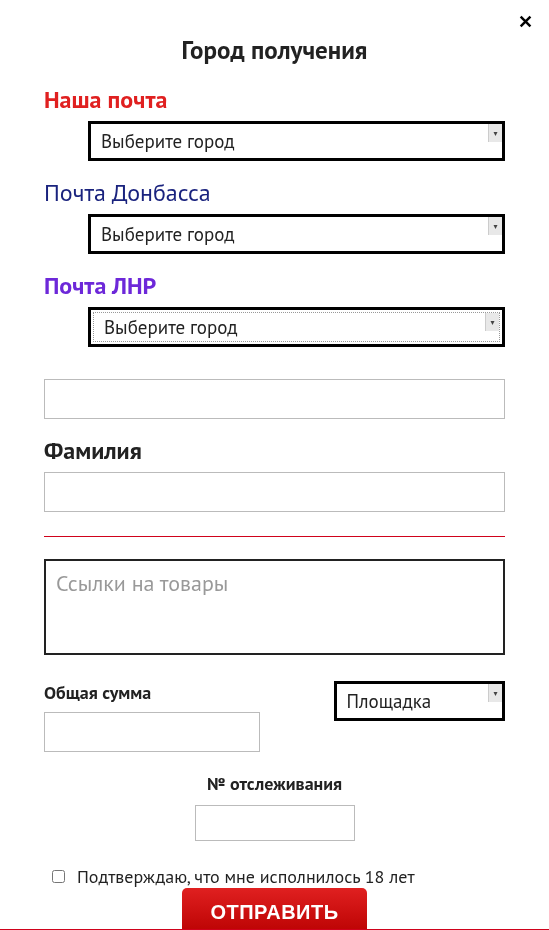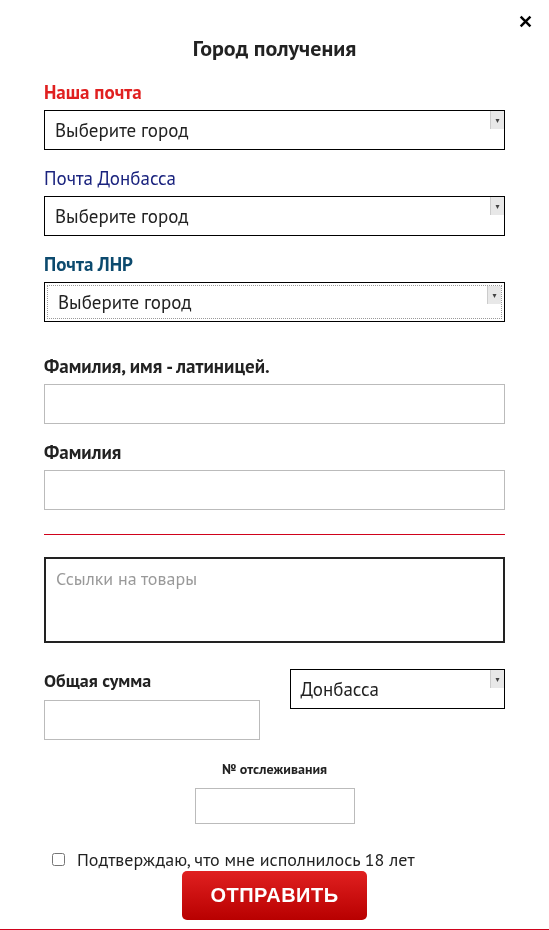--- a/index.html
+++ b/index.html
@@ -21,42 +21,43 @@
       font-size: 18px;
       font-weight: bold;
       cursor: pointer;
       color: #000;
     }
     .container {
       padding: 34px 44px 20px 44px;
     }
     .page-title {
       text-align: center;
-      font-size: 22px;
+      font-size: 25px;
       font-weight: bold;
       color: #222;
       margin-bottom: 18px;
     }
     .field-label {
-      font-size: 19px;
+      font-size: 24px;
       font-weight: bold;
       margin-bottom: 6px;
       color: #222;
     }
     .label-red { color: #e02020; font-weight: bold; }
     .label-blue { color: #1a237e; font-weight: normal; }
-    .label-green { color: #0c4a6e; font-weight: bold; }
+    .label-green { color: #6d28d9; font-weight: bold; }
     .select-wrap {
-      border: 1px solid #000000;
+      border: 3px solid #000000;
       height: 40px;
       display: flex;
       align-items: center;
       position: relative;
       margin-bottom: 16px;
       background: #fff;
+      margin-left: 44px;
     }
     .select-wrap.focused {
       padding: 2px;
     }
     .select-wrap.focused .select-inner {
       border: 1px dotted #999;
       height: 100%;
       width: 100%;
       display: flex;
       align-items: center;
@@ -94,23 +95,23 @@
     .section-gap {
       height: 16px;
     }
     .divider-red {
       border: none;
       border-top: 1px solid #d0021b;
       margin: 8px 0 22px 0;
     }
     .textarea-field {
       width: 100%;
-      height: 86px;
+      height: 96px;
       border: 2px solid #222;
-      font-size: 18px;
+      font-size: 22px;
       padding: 8px 10px;
       margin-bottom: 22px;
       resize: none;
       font-family: inherit;
     }
     .textarea-field::placeholder {
       color: #999;
     }
     .row {
       display: flex;
@@ -123,21 +124,21 @@
     }
     .col .field-label {
       font-size: 18px;
       margin-bottom: 8px;
     }
     .tracking-block {
       text-align: center;
       margin-bottom: 24px;
     }
     .tracking-block .field-label {
-      font-size: 14px;
+      font-size: 18px;
       margin-bottom: 10px;
     }
     .tracking-input {
       width: 160px;
       height: 36px;
       border: 1px solid #bbb;
       font-size: 16px;
       padding: 0 8px;
     }
     .checkbox-row {
@@ -211,39 +212,38 @@
   <div class="field-label label-green">Почта ЛНР</div>
   <div class="select-wrap focused">
     <div class="select-inner">
       <span class="select-text">Выберите город</span>
       <span class="select-arrow small-tab">▾</span>
     </div>
   </div>
 
   <div class="section-gap"></div>
 
-  <div class="field-label">Фамилия, имя - латиницей.</div>
   <input type="text" class="text-input" value="" style="">
 
   <div class="field-label">Фамилия</div>
   <input type="text" class="text-input" value="" style="">
 
   <hr class="divider-red">
 
   <textarea class="textarea-field" placeholder="Ссылки на товары" style=""></textarea>
 
   <div class="row">
     <div class="col">
       <div class="field-label">Общая сумма</div>
       <input type="text" class="text-input" style="margin-bottom: 0px;" value="">
     </div>
     <div class="col">
       <div class="select-wrap" style="margin-bottom:0">
         <div class="select-inner">
-          <span class="select-text">Донбасса</span>
+          <span class="select-text">Площадка</span>
           <span class="select-arrow small-tab">▾</span>
         </div>
       </div>
     </div>
   </div>
 
   <div class="tracking-block">
     <div class="field-label">№ отслеживания</div>
     <input type="text" class="tracking-input" value="" style="">
   </div>

